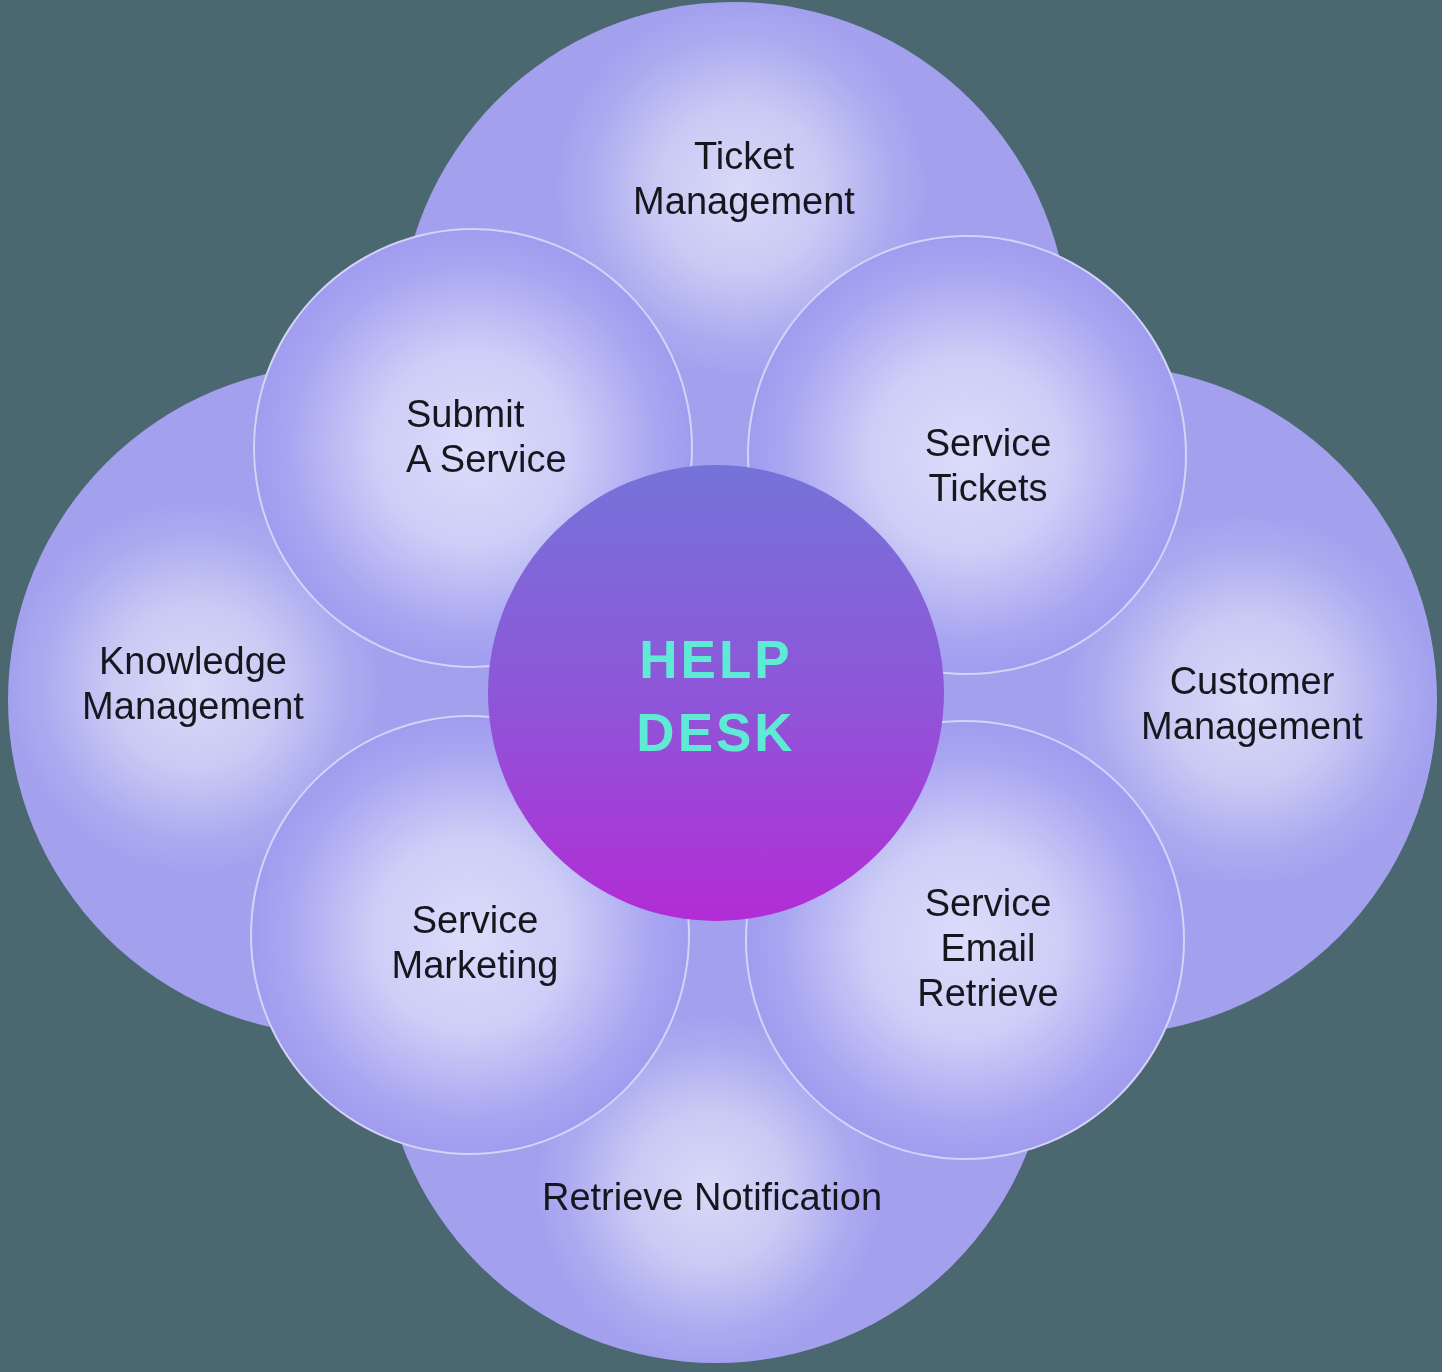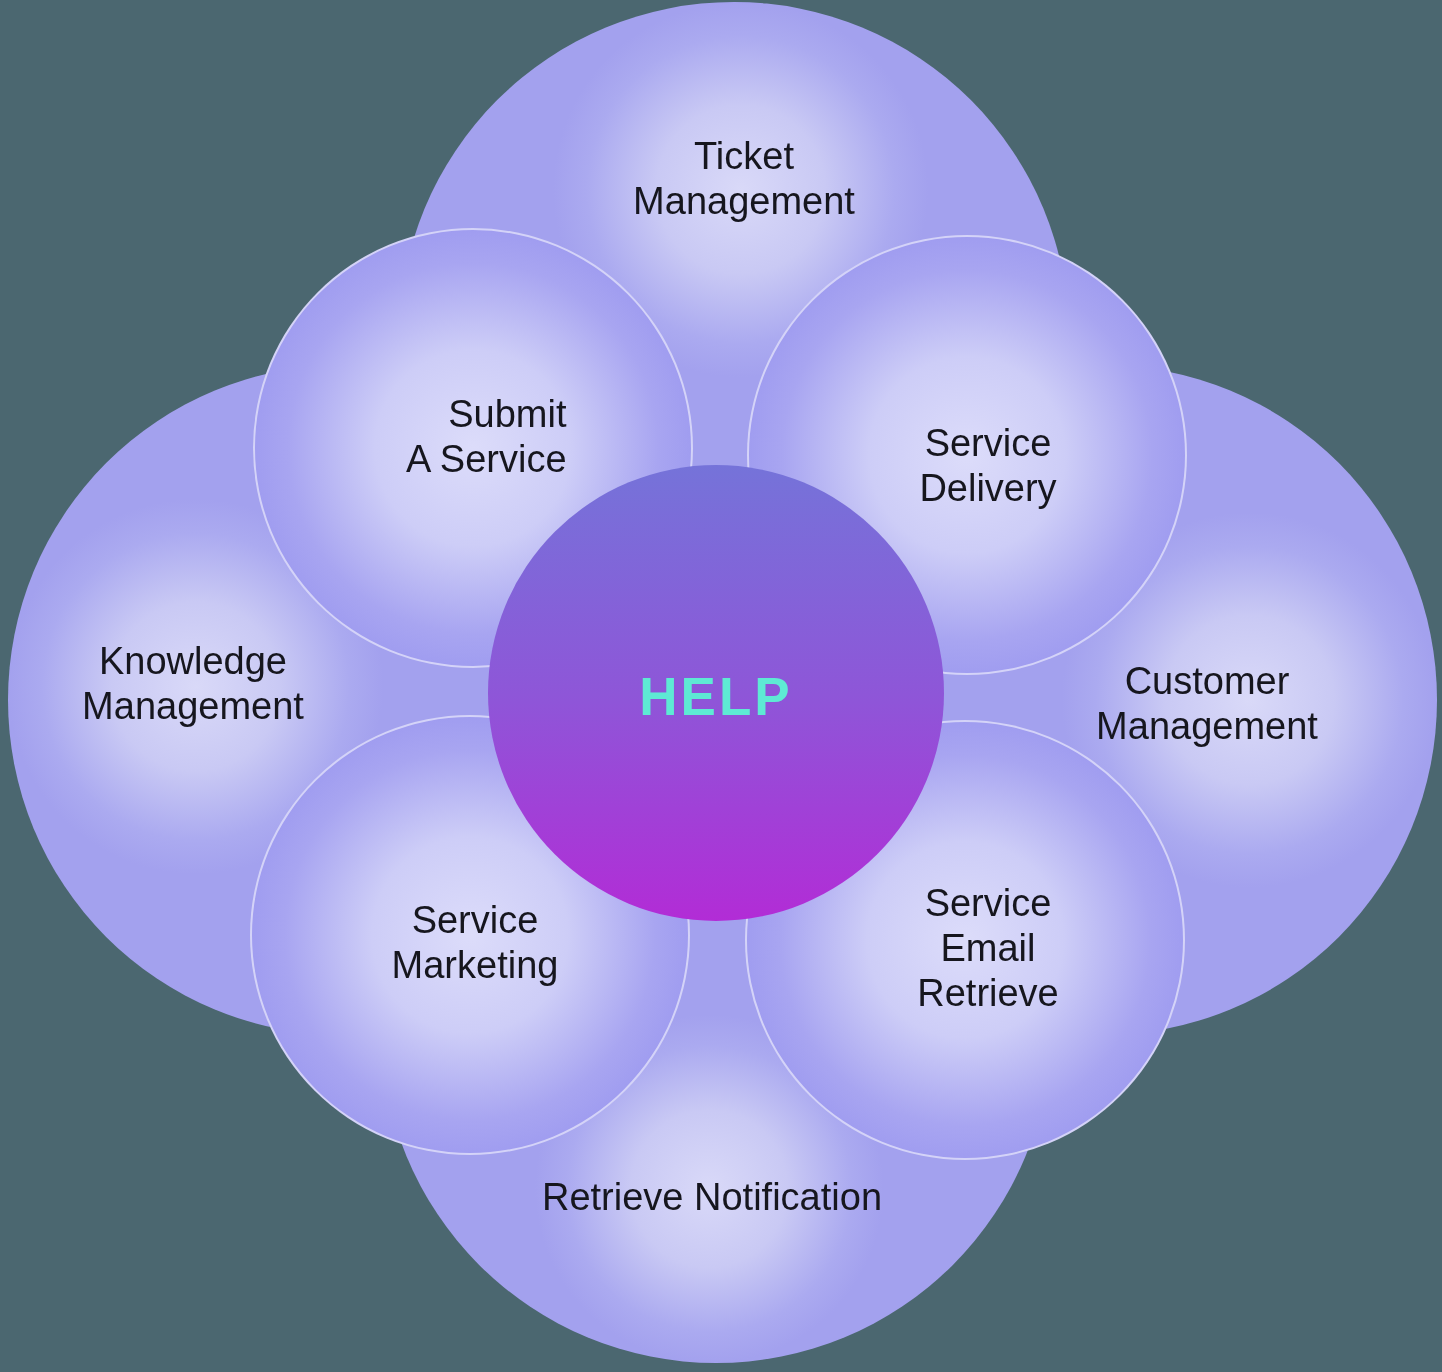--- a/index.html
+++ b/index.html
@@ -63,28 +63,28 @@
     font-size: 38px;
     line-height: 45px;
     font-weight: 500;
     color: #16161e;
     white-space: nowrap;
     z-index: 10;
   }
   .label-ticket-management    { left: 744px;  top: 179px;  }
   .label-service-delivery     { left: 988px;  top: 466px;  }
   .label-knowledge-management { left: 193px;  top: 684px;  }
-  .label-customer-management  { left: 1207px; top: 704px;  }
+  .label-customer-management  { left: 1252px; top: 704px;  }
   .label-service-marketing    { left: 475px;  top: 943px;  }
   .label-service-email        { left: 988px;  top: 948px;  }
   .label-real-time            { left: 712px;  top: 1197px; }
   .label-submit-ticket {
     left: 406px; top: 437px;
     transform: translateY(-50%);
-    text-align: right;
+    text-align: left;
   }
   .hub-label {
     left: 716px; top: 696px;
     font-size: 53px;
     line-height: 73px;
     font-weight: 800;
     letter-spacing: 3px;
     color: #5eead4;
   }
 </style>
@@ -110,21 +110,21 @@
     <div>Management</div>
   </div>
 
   <div class="label label-submit-ticket">
     <div>Submit</div>
     <div>A Service</div>
   </div>
 
   <div class="label label-service-delivery">
     <div>Service</div>
-    <div>Delivery</div>
+    <div>Tickets</div>
   </div>
 
   <div class="label label-knowledge-management">
     <div>Knowledge</div>
     <div>Management</div>
   </div>
 
   <div class="label label-customer-management">
     <div>Customer</div>
     <div>Management</div>
@@ -140,15 +140,16 @@
     <div>Email</div>
     <div>Retrieve</div>
   </div>
 
   <div class="label label-real-time">
     <div>Retrieve Notification</div>
   </div>
 
   <div class="label hub-label">
     <div>HELP</div>
+    <div>DESK</div>
   </div>
 
 </div>
 
 </body></html>

